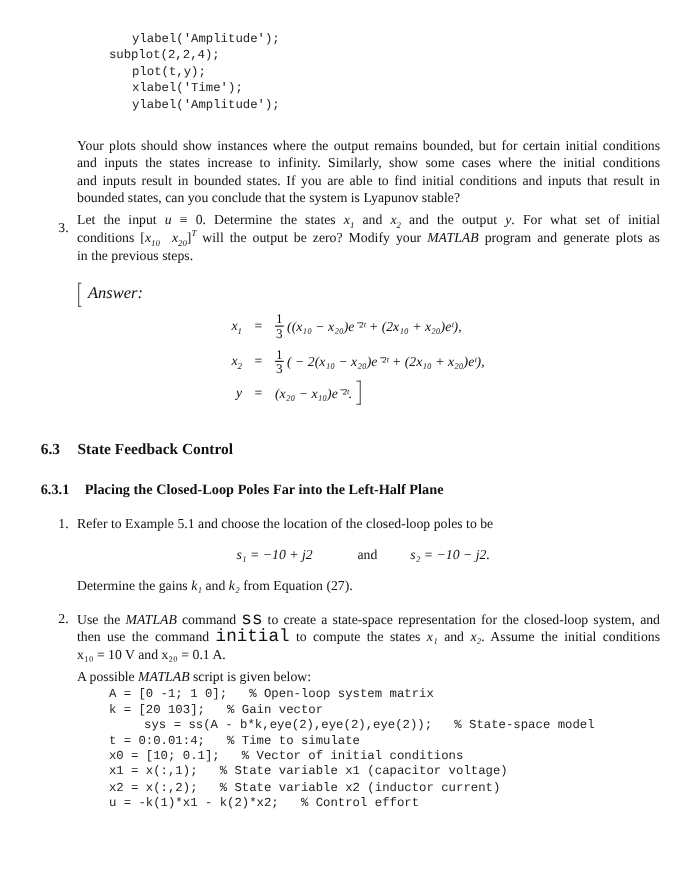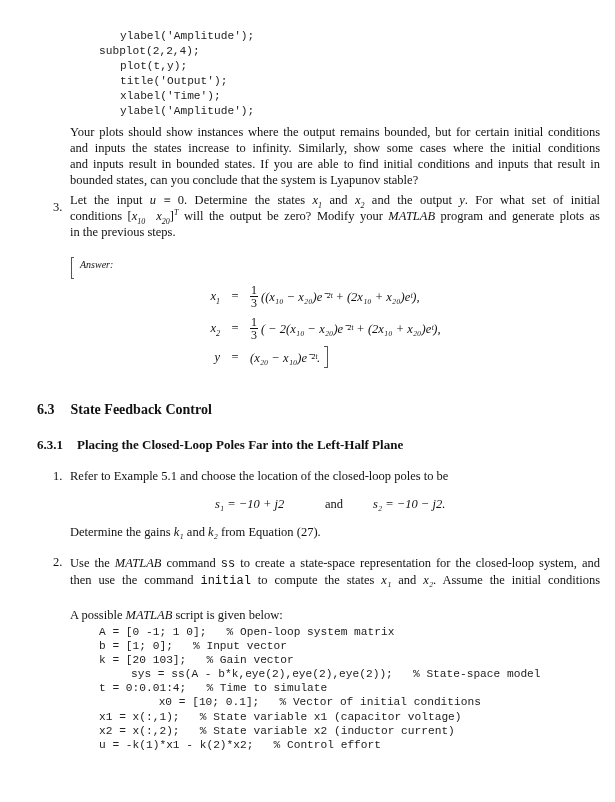--- a/index.html
+++ b/index.html
@@ -16,50 +16,49 @@
   sub, sup { font-size: 8px; line-height: 0; }
   h2 { margin:0; position:absolute; font-size: 14px; font-weight: bold; }
   h3 { margin:0; position:absolute; font-size: 13px; font-weight: bold; }
   .frac { display: inline-block; vertical-align: middle; text-align: center; font-style: normal; line-height: 12px; font-size: 12px; }
   .frac span { display: block; }
   .frac .n { border-bottom: 1px solid #111; padding: 0 1px; }
   .eqrow { position: absolute; height: 28px; display: flex; align-items: center; }
   .lhs { width: 40px; text-align: right; font-style: italic; }
   .eqs { width: 30px; text-align: center; }
   .ansbar { position: absolute; left: 71px; top: 257px; width: 2px; height: 20px; border-left: 1px solid #555; border-top: 1px solid #555; border-bottom: 1px solid #555; }
-  .mono-inline { font-family: "Liberation Mono", monospace; font-size: 12px; }
+  .mono-inline { font-family: "Liberation Mono", monospace; font-size: 16px; }
 </style>
 </head>
 <body>
 
 <div class="abs code" style="left:99px; top:29px;">
   <div style="padding-left: 21px; white-space: pre;">ylabel('Amplitude');</div>
   <div style="white-space: pre;">subplot(2,2,4);</div>
   <div style="padding-left: 21px; white-space: pre;">plot(t,y);</div>
-  <div style="padding-left: 21px; white-space: pre;">title('Output');</div>
   <div style="padding-left: 21px; white-space: pre;">xlabel('Time');</div>
   <div style="padding-left: 21px; white-space: pre;">ylabel('Amplitude');</div>
 </div>
 
 <div class="para" style="top:124px;">
   <div style="text-align:justify;text-align-last:justify">Your plots should show instances where the output remains bounded, but for certain initial conditions</div>
   <div style="text-align:justify;text-align-last:justify">and inputs the states increase to infinity.  Similarly, show some cases where the initial conditions</div>
   <div style="text-align:justify;text-align-last:justify">and inputs result in bounded states. If you are able to find initial conditions and inputs that result in</div>
   <div>bounded states, can you conclude that the system is Lyapunov stable?</div>
 </div>
 
 <div class="num" style="left:53px; top:200px;">3.</div>
 <div class="para" style="top:192px;">
   <div style="text-align:justify;text-align-last:justify"><span>Let the input </span><span class="math">u</span><span> ≡ 0.  Determine the states </span><span class="math">x<sub>1</sub></span><span> and </span><span class="math">x<sub>2</sub></span><span> and the output </span><span class="math">y</span><span>.  For what set of initial</span></div>
   <div style="text-align:justify;text-align-last:justify"><span>conditions [</span><span class="math">x<sub>10</sub> &nbsp;x<sub>20</sub></span><span>]</span><sup class="math">T</sup><span> will the output be zero? Modify your </span><span class="it">MATLAB</span><span> program and generate plots as</span></div>
   <div>in the previous steps.</div>
 </div>
 
 <div class="ansbar"></div>
-<div class="abs it" style="left:80px; top:259px; font-size:10px;">Answer:</div>
+<div class="abs it" style="left:80px; top:259px; font-size:15px;">Answer:</div>
 
 <div class="eqrow" style="left:180px; top:282px;">
   <span class="lhs"><span>x</span><sub>1</sub></span>
   <span class="eqs">=</span>
   <span class="frac">
       <span class="n">1</span>
       <span>3</span>
     </span>
   <span class="math" style="margin-left:3px">((x₁₀ − x₂₀)e⁻²ᵗ + (2x₁₀ + x₂₀)eᵗ),</span>
 </div>
@@ -87,26 +86,26 @@
 <div class="abs" style="left:70px; top:469px;">Refer to Example 5.1 and choose the location of the closed-loop poles to be</div>
 <div class="abs math" style="left:215px; top:497px;">s₁ = −10 + j2</div>
 <div class="abs" style="left:325px; top:497px;">and</div>
 <div class="abs math" style="left:373px; top:497px;">s₂ = −10 − j2.</div>
 <div class="abs" style="left:70px; top:525px;"><span>Determine the gains </span><span class="math">k₁</span><span> and </span><span class="math">k₂</span><span> from Equation (27).</span></div>
 
 <div class="num" style="left:53px; top:555px;">2.</div>
 <div class="para" style="top:555px;">
   <div style="text-align:justify;text-align-last:justify"><span>Use the </span><span class="it">MATLAB</span><span> command </span><span class="mono-inline">ss</span><span> to create a state-space representation for the closed-loop system, and</span></div>
   <div style="text-align:justify;text-align-last:justify"><span>then use the command </span><span class="mono-inline">initial</span><span> to compute the states </span><span class="math">x₁</span><span> and </span><span class="math">x₂</span><span>.  Assume the initial conditions</span></div>
+  <div>x₁₀ = 10 V and x₂₀ = 0.1 A.</div>
 </div>
 <div class="abs" style="left:70px; top:608px;"><span>A possible </span><span class="it">MATLAB</span><span> script is given below:</span></div>
 
 <div class="abs code" style="left:99px; top:625px; line-height:14.1px;">
   <div style="white-space: pre;">A = [0 -1; 1 0];   % Open-loop system matrix</div>
-  <div style="white-space: pre;">b = [1; 0];   % Input vector</div>
   <div style="white-space: pre;">k = [20 103];   % Gain vector</div>
   <div style="white-space: pre; margin-left: 32px;">sys = ss(A - b*k,eye(2),eye(2),eye(2));   % State-space model</div>
   <div style="white-space: pre;">t = 0:0.01:4;   % Time to simulate</div>
-  <div style="white-space: pre; text-align: center;">x0 = [10; 0.1];   % Vector of initial conditions</div>
+  <div style="white-space: pre;">x0 = [10; 0.1];   % Vector of initial conditions</div>
   <div style="white-space: pre;">x1 = x(:,1);   % State variable x1 (capacitor voltage)</div>
   <div style="white-space: pre;">x2 = x(:,2);   % State variable x2 (inductor current)</div>
   <div style="white-space: pre;">u = -k(1)*x1 - k(2)*x2;   % Control effort</div>
 </div>
 
 </body></html>

